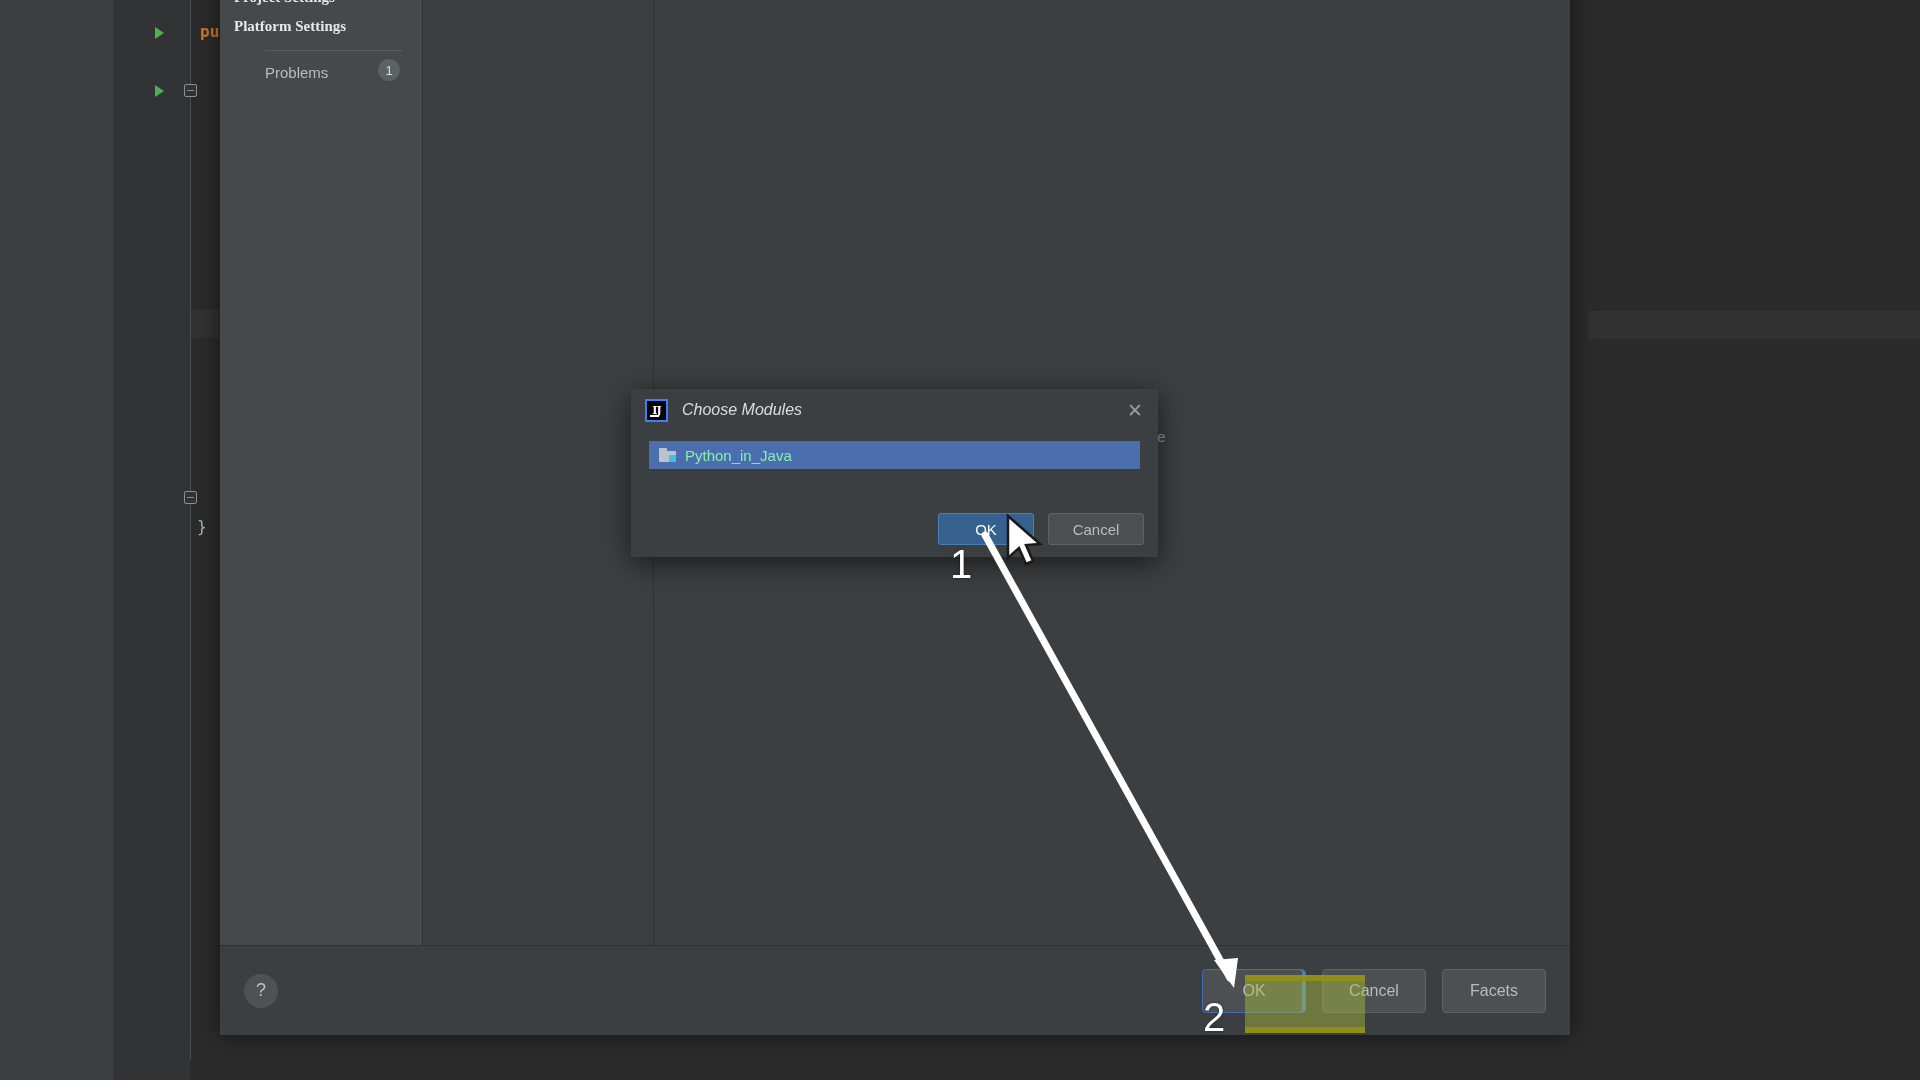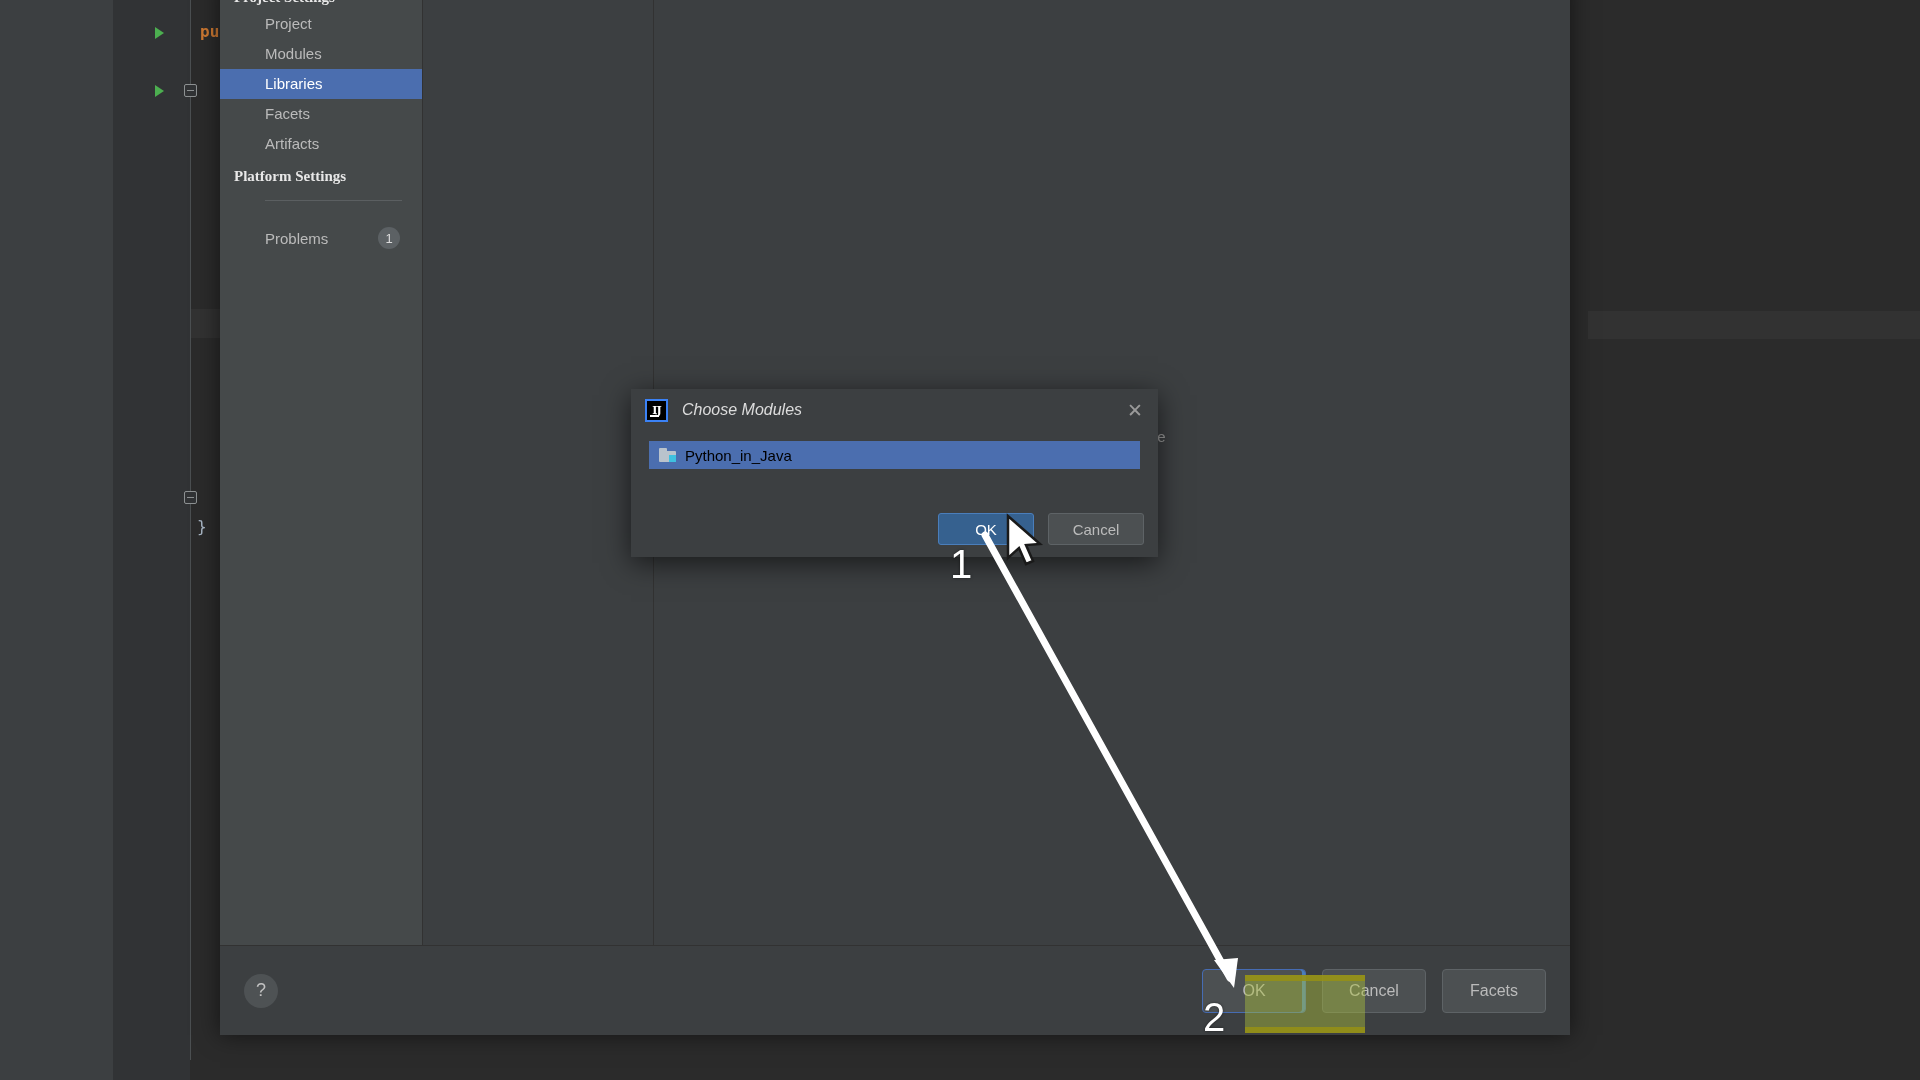--- a/index.html
+++ b/index.html
@@ -96,22 +96,22 @@
   }
   .nav-item {
     padding-left: 45px; font-size: 15px; color: #bbbbbb;
     line-height: 30px; height: 30px; cursor: default;
   }
   .nav-item.selected { background: #4b6eaf; color: #ffffff; }
   .nav-sep {
     margin: 12px 20px 0 45px; height: 1px; background: #5b5f61;
   }
   .nav-problems {
-    display: flex; align-items: center; justify-content: space-between;
-    padding: 0 22px 0 45px; height: 30px; margin-top: 22px;
+    display: flex; align-items: flex-end; justify-content: space-between;
+    padding: 0 22px 0 45px; height: 30px; 
     font-size: 15px; color: #bbbbbb;
   }
   .badge {
     width: 22px; height: 22px; border-radius: 50%;
     background: #5c6164; color: #dcdcdc; font-size: 13px;
     display: flex; align-items: center; justify-content: center;
   }
 
   .tree-pane {
     width: 231px; height: 965px; background: #3c3f41;
@@ -201,21 +201,21 @@
     background: #b9c3cc; border-radius: 1px;
   }
   .module-icon .m-tab {
     position: absolute; left: 0; top: 0px; width: 8px; height: 4px;
     background: #b9c3cc; border-radius: 1px 1px 0 0;
   }
   .module-icon .m-dot {
     position: absolute; right: 0px; bottom: 0px; width: 7px; height: 7px;
     background: #3fc1e0;
   }
-  .cm-list-label { font-size: 15px; color: #000000; }
+  .cm-list-label { font-size: 15px; color: #86efac; }
   .cm-buttons {
     position: absolute; right: 14px; bottom: 12px;
     display: flex; gap: 14px;
   }
   .cm-btn {
     min-width: 96px; height: 32px; border-radius: 3px;
     font-size: 15px; cursor: pointer; border: 1px solid #5e6366;
     background: #4c5052; color: #bbbbbb;
     font-family: "Liberation Sans", sans-serif;
   }
@@ -275,27 +275,20 @@
 
   <div class="right-strip"></div>
   <div class="right-row-hl"></div>
   <div class="bottom-strip"></div>
 
   <div class="settings-dialog">
     <div class="settings-body">
 
       <div class="nav-pane">
         <div class="nav-group-title">Project Settings</div>
-        <div id="nav-project-items">
-            <div class="nav-item">Project</div>
-            <div class="nav-item">Modules</div>
-            <div class="nav-item selected">Libraries</div>
-            <div class="nav-item">Facets</div>
-            <div class="nav-item">Artifacts</div>
-          </div>
         <div class="nav-group-title">Platform Settings</div>
         <div class="nav-sep"></div>
         <div class="nav-problems">
           <span>Problems</span>
           <span class="badge">1</span>
         </div>
       </div>
 
       <div class="tree-pane">
         

